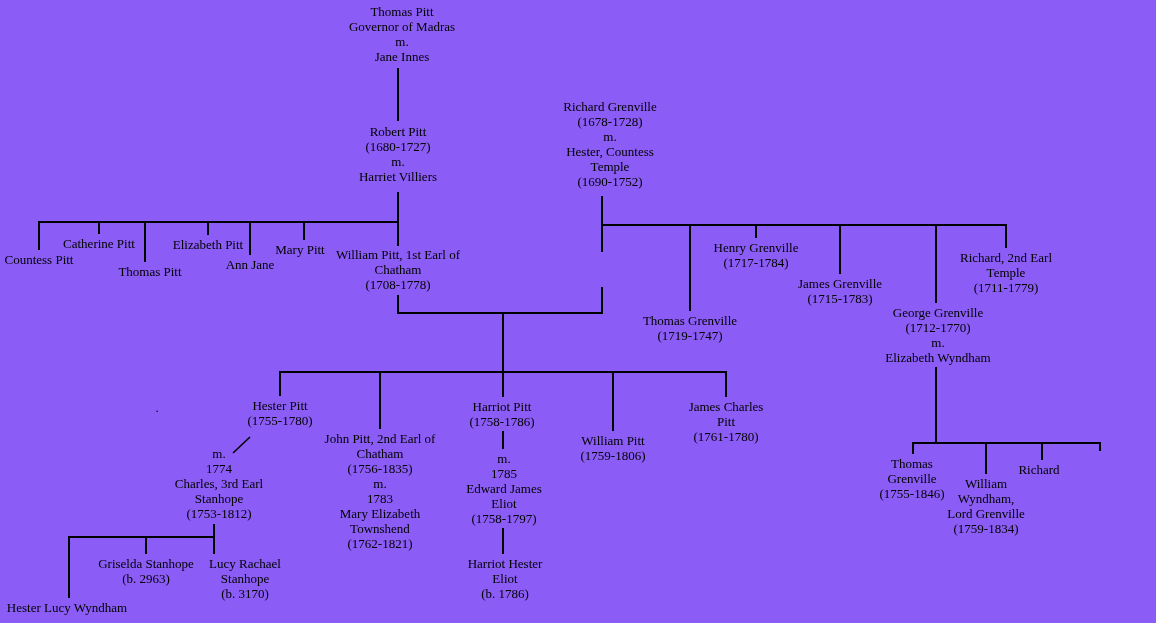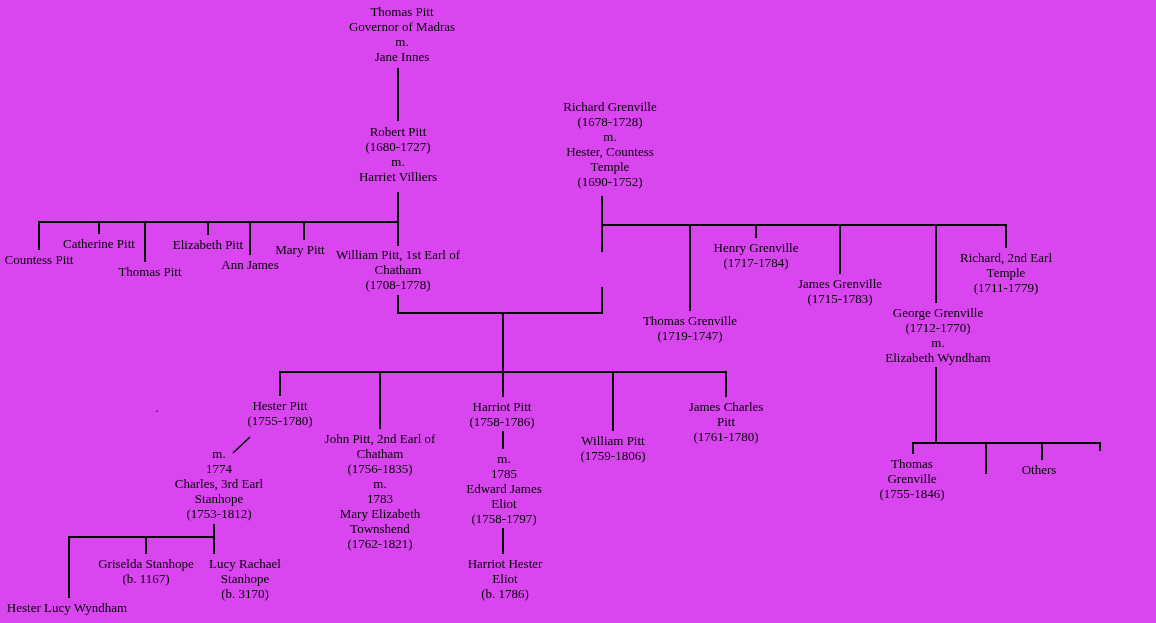--- a/index.html
+++ b/index.html
@@ -1,19 +1,19 @@
 <!DOCTYPE html>
 <html><head>
 <meta charset="utf-8">
 <style>
   html,body{margin:0;padding:0;background:#ffffff;}
   #canvas{
     position:relative;
     width:1156px;height:623px;
-    background:#d946ef;
+    background:#8b5cf6;
     font-family:"Liberation Serif","DejaVu Serif",serif;
     color:#000;
     overflow:hidden;
   }
   .person{
     position:absolute;
     transform:translateX(-50%);
     white-space:pre;
     text-align:center;
     font-size:13px;
@@ -40,21 +40,21 @@
 (1678-1728)
 m.
 Hester, Countess
 Temple
 (1690-1752)</div>
 
   <div class="person" style="left:39px;top:252px">Countess Pitt</div>
   <div class="person" style="left:99px;top:236px">Catherine Pitt</div>
   <div class="person" style="left:150px;top:264px">Thomas Pitt</div>
   <div class="person" style="left:208px;top:237px">Elizabeth Pitt</div>
-  <div class="person" style="left:250px;top:257px">Ann James</div>
+  <div class="person" style="left:250px;top:257px">Ann Jane</div>
   <div class="person" style="left:300px;top:242px">Mary Pitt</div>
   <div class="person" style="left:398px;top:247px">William Pitt, 1st Earl of
 Chatham
 (1708-1778)</div>
 
   <div class="person" style="left:690px;top:313px">Thomas Grenville
 (1719-1747)</div>
   <div class="person" style="left:756px;top:240px">Henry Grenville
 (1717-1784)</div>
   <div class="person" style="left:840px;top:276px">James Grenville
@@ -91,33 +91,37 @@
 Stanhope
 (1753-1812)</div>
   <div class="person" style="left:504px;top:451px">m.
 1785
 Edward James
 Eliot
 (1758-1797)</div>
 
   <div class="person" style="left:67px;top:600px">Hester Lucy Wyndham</div>
   <div class="person" style="left:146px;top:556px">Griselda Stanhope
-(b. 1167)</div>
+(b. 2963)</div>
   <div class="person" style="left:245px;top:556px">Lucy Rachael
 Stanhope
 (b. 3170)</div>
 
   <div class="person" style="left:505px;top:556px">Harriot Hester
 Eliot
 (b. 1786)</div>
 
   <div class="person" style="left:912px;top:456px">Thomas
 Grenville
 (1755-1846)</div>
-  <div class="person" style="left:1039px;top:462px">Others</div>
+  <div class="person" style="left:986px;top:476px">William
+Wyndham,
+Lord Grenville
+(1759-1834)</div>
+  <div class="person" style="left:1039px;top:462px">Richard</div>
 
   <div class="person" style="left:157px;top:400px">.</div>
 
   <div class="v" style="left:397px;top:68px;height:53px"></div>
   <div class="v" style="left:397px;top:192px;height:54px"></div>
   <div class="v" style="left:38px;top:222px;height:28px"></div>
   <div class="v" style="left:98px;top:222px;height:12px"></div>
   <div class="v" style="left:144px;top:222px;height:40px"></div>
   <div class="v" style="left:207px;top:222px;height:13px"></div>
   <div class="v" style="left:249px;top:222px;height:33px"></div>

